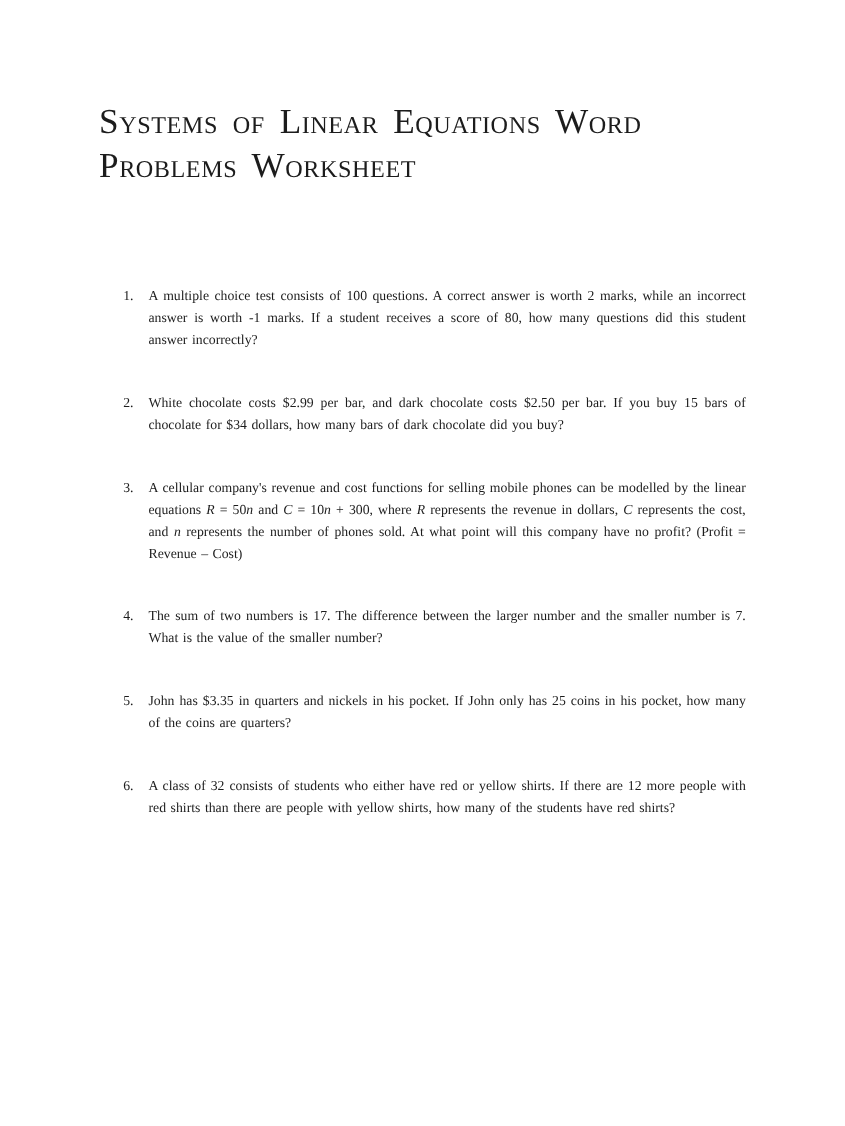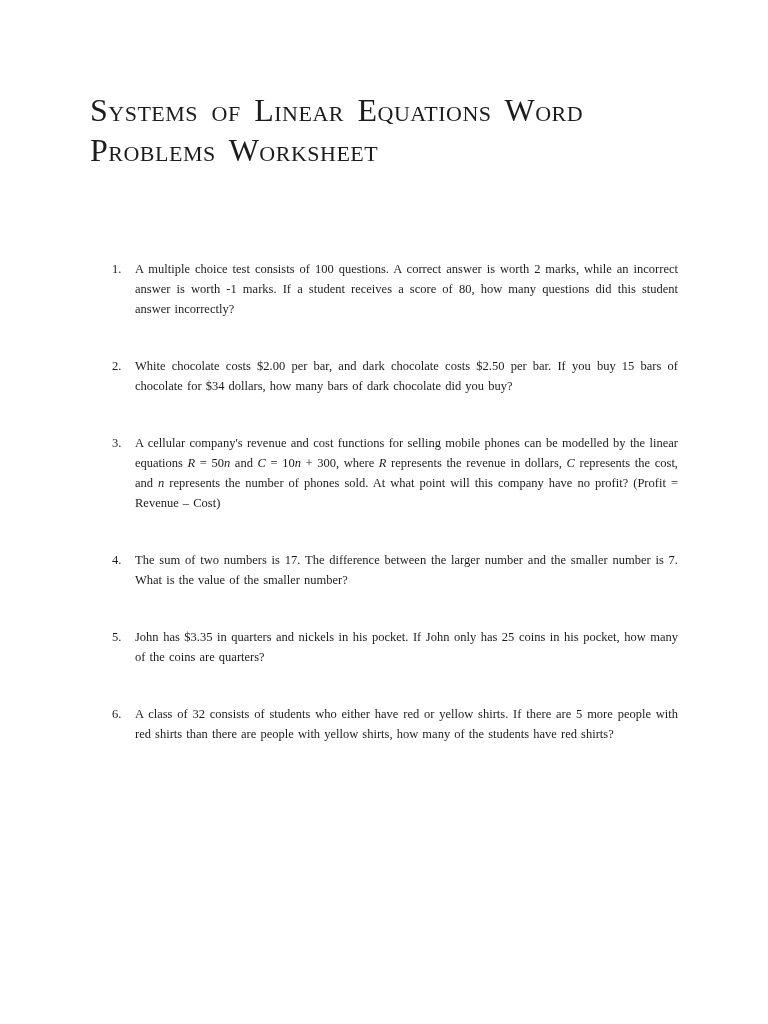--- a/index.html
+++ b/index.html
@@ -66,32 +66,32 @@
   <h1 class="doc-title">Systems of Linear Equations Word
 Problems Worksheet</h1>
 
   <div class="question-list">
     <div class="question">
       <span class="qnum">1.</span>
       <span class="qtext"><span>A multiple choice test consists of 100 questions. A correct answer is worth 2 marks, while an incorrect answer is worth -1 marks. If a student receives a score of 80, how many questions did this student answer incorrectly?</span></span>
     </div>
     <div class="question">
       <span class="qnum">2.</span>
-      <span class="qtext"><span>White chocolate costs $2.00 per bar, and dark chocolate costs $2.50 per bar. If you buy 15 bars of chocolate for $34 dollars, how many bars of dark chocolate did you buy?</span></span>
+      <span class="qtext"><span>White chocolate costs $2.99 per bar, and dark chocolate costs $2.50 per bar. If you buy 15 bars of chocolate for $34 dollars, how many bars of dark chocolate did you buy?</span></span>
     </div>
     <div class="question">
       <span class="qnum">3.</span>
       <span class="qtext"><span>A cellular company's revenue and cost functions for selling mobile phones can be modelled by the linear equations </span><span class="it">R</span><span> = 50</span><span class="it">n</span><span> and </span><span class="it">C</span><span> = 10</span><span class="it">n</span><span> + 300, where </span><span class="it">R</span><span> represents the revenue in dollars, </span><span class="it">C</span><span> represents the cost, and </span><span class="it">n</span><span> represents the number of phones sold. At what point will this company have no profit? (Profit = Revenue – Cost)</span></span>
     </div>
     <div class="question">
       <span class="qnum">4.</span>
       <span class="qtext"><span>The sum of two numbers is 17. The difference between the larger number and the smaller number is 7. What is the value of the smaller number?</span></span>
     </div>
     <div class="question">
       <span class="qnum">5.</span>
       <span class="qtext"><span>John has $3.35 in quarters and nickels in his pocket. If John only has 25 coins in his pocket, how many of the coins are quarters?</span></span>
     </div>
     <div class="question">
       <span class="qnum">6.</span>
-      <span class="qtext"><span>A class of 32 consists of students who either have red or yellow shirts. If there are 5 more people with red shirts than there are people with yellow shirts, how many of the students have red shirts?</span></span>
+      <span class="qtext"><span>A class of 32 consists of students who either have red or yellow shirts. If there are 12 more people with red shirts than there are people with yellow shirts, how many of the students have red shirts?</span></span>
     </div>
   </div>
 </div>
 
 </body></html>

